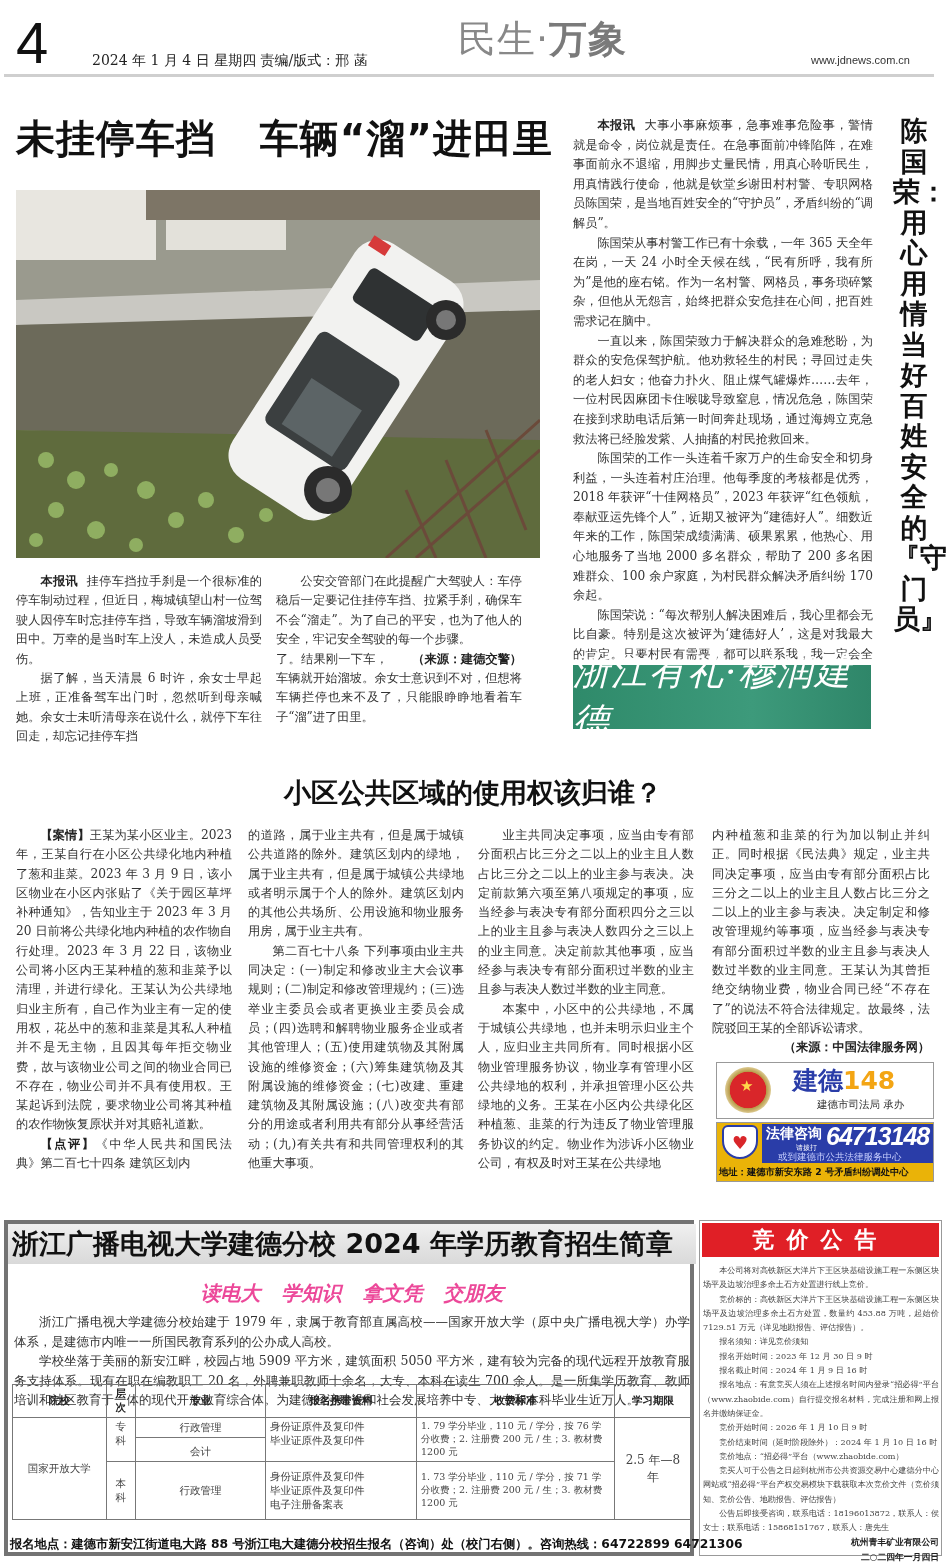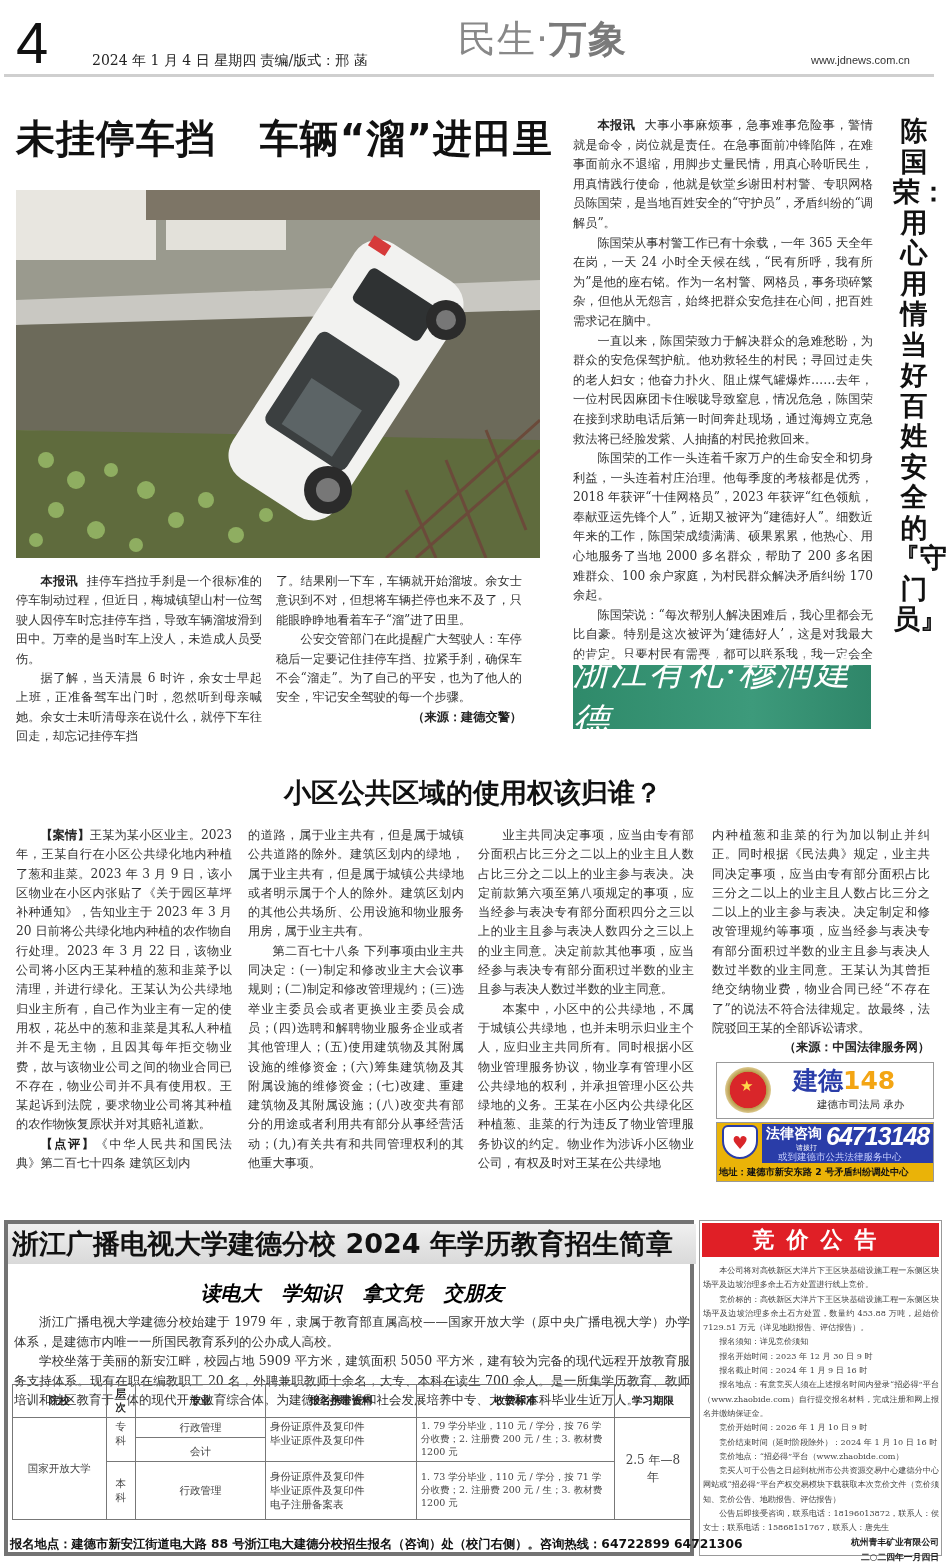--- a/index.html
+++ b/index.html
@@ -37,21 +37,21 @@
   .adlaw-icon::after { content: "\2665"; position: absolute; left: 8px; top: 5px; color: #d9262a; font-size: 18px; }
   .adlaw-band { position: absolute; left: 45px; top: 1px; width: 171px; height: 39px; background: #2a3da8; color: #fff; }
   .adlaw-label { position: absolute; left: 4px; top: 1px; font-family: "DejaVu Sans", sans-serif; font-weight: bold; font-size: 14px; white-space: nowrap; }
   .adlaw-dial { position: absolute; left: 34px; top: 19px; font-size: 7px; white-space: nowrap; }
   .adlaw-phone { position: absolute; left: 64px; top: -2px; font-family: "Liberation Sans", sans-serif; font-style: italic; font-weight: bold; font-size: 25px; white-space: nowrap; letter-spacing: -1px; }
   .adlaw-alt { position: absolute; left: 16px; top: 27px; font-size: 9.5px; color: #c8d0ff; white-space: nowrap; }
   .adlaw-addr { position: absolute; left: 2px; top: 43px; font-family: "DejaVu Sans", sans-serif; font-weight: bold; font-size: 9.3px; color: #111; white-space: nowrap; }
   
   .edu { left: 4px; top: 1220px; width: 690px; height: 336px; border: 4px solid #737373; }
   .edu-title { position: absolute; left: 0; top: 0; width: 688px; height: 40px; background: linear-gradient(#f0f0f0,#d9d9d9); font-family: "DejaVu Sans", sans-serif; font-weight: 900; font-size: 27px; color: #111; padding-left: 4px; line-height: 40px; white-space: nowrap; }
-  .edu-slogan { position: absolute; left: 0; top: 56px; width: 688px; text-align: center; font-family: "DejaVu Sans", sans-serif; font-weight: bold; font-style: italic; font-size: 20px; color: #000000; word-spacing: 14px; }
+  .edu-slogan { position: absolute; left: 0; top: 56px; width: 688px; text-align: center; font-family: "DejaVu Sans", sans-serif; font-weight: bold; font-style: italic; font-size: 20px; color: #ec4899; word-spacing: 14px; }
   .edu-intro { position: absolute; left: 6px; top: 88px; width: 676px; font-size: 12.5px; line-height: 19.5px; color: #333; text-align: justify; }
   .edu-intro p { text-indent: 2em; }
   table.edu-table { position: absolute; left: 4px; top: 160px; width: 680px; border-collapse: collapse; font-size: 10.5px; color: #444; }
   .edu-table th, .edu-table td { border: 1px solid #777; padding: 2px 4px; vertical-align: middle; }
   .edu-table th { font-family: "DejaVu Sans", sans-serif; font-weight: bold; font-size: 10.5px; height: 18px; color: #222; }
   .edu-table td.c { text-align: center; }
   .edu-addr { position: absolute; left: 2px; top: 312px; font-family: "DejaVu Sans", sans-serif; font-weight: bold; font-size: 12.3px; color: #111; white-space: nowrap; }
   
   .notice { left: 699px; top: 1220px; width: 243px; height: 336px; border: 1px solid #999; padding-left: 40px; }
   .notice-head { position: absolute; left: 2px; top: 2px; width: 237px; height: 34px; background: #e01f26; color: #fff; font-family: "DejaVu Sans", sans-serif; font-weight: 900; font-size: 22px; text-align: center; line-height: 34px; letter-spacing: 12px; }
@@ -111,22 +111,22 @@
         <line x1="470" y1="240" x2="510" y2="340"></line>
     </g>
   </svg>
 </div>
 
 <div class="col body-text" style="left:16px; top:572px; width:246px;">
   <p><span class="lead">本报讯</span>&nbsp;&nbsp;<span>挂停车挡拉手刹是一个很标准的停车制动过程，但近日，梅城镇望山村一位驾驶人因停车时忘挂停车挡，导致车辆溜坡滑到田中。万幸的是当时车上没人，未造成人员受伤。</span></p>
   <p>据了解，当天清晨 6 时许，余女士早起上班，正准备驾车出门时，忽然听到母亲喊她。余女士未听清母亲在说什么，就停下车往回走，却忘记挂停车挡</p>
 </div>
 <div class="col body-text" style="left:276px; top:572px; width:246px;">
+  <p><span>公安交管部门在此提醒广大驾驶人：车停稳后一定要记住挂停车挡、拉紧手刹，确保车不会“溜走”。为了自己的平安，也为了他人的安全，牢记安全驾驶的每一个步骤。</span><span class="credit">（来源：建德交警）</span></p>
   <p style="text-indent:0">了。结果刚一下车，车辆就开始溜坡。余女士意识到不对，但想将车辆拦停也来不及了，只能眼睁睁地看着车子“溜”进了田里。</p>
-  <p><span>公安交管部门在此提醒广大驾驶人：车停稳后一定要记住挂停车挡、拉紧手刹，确保车不会“溜走”。为了自己的平安，也为了他人的安全，牢记安全驾驶的每一个步骤。</span><span class="credit">（来源：建德交警）</span></p>
 </div>
 
 <div class="col body-text" style="left:573px; top:116px; width:300px; line-height:19.6px;">
   <p><span class="lead">本报讯</span>&nbsp;&nbsp;<span>大事小事麻烦事，急事难事危险事，警情就是命令，岗位就是责任。在急事面前冲锋陷阵，在难事面前永不退缩，用脚步丈量民情，用真心聆听民生，用真情践行使命，他就是钦堂乡谢田村村警、专职网格员陈国荣，是当地百姓安全的“守护员”，矛盾纠纷的“调解员”。</span></p>
   <p>陈国荣从事村警工作已有十余载，一年 365 天全年在岗，一天 24 小时全天候在线，“民有所呼，我有所为”是他的座右铭。作为一名村警、网格员，事务琐碎繁杂，但他从无怨言，始终把群众安危挂在心间，把百姓需求记在脑中。</p>
   <p>一直以来，陈国荣致力于解决群众的急难愁盼，为群众的安危保驾护航。他劝救轻生的村民；寻回过走失的老人妇女；他奋力扑火、阻止煤气罐爆炸……去年，一位村民因麻团卡住喉咙导致窒息，情况危急，陈国荣在接到求助电话后第一时间奔赴现场，通过海姆立克急救法将已经脸发紫、人抽搐的村民抢救回来。</p>
   <p>陈国荣的工作一头连着千家万户的生命安全和切身利益，一头连着村庄治理。他每季度的考核都是优秀，2018 年获评“十佳网格员”，2023 年获评“红色领航，奉献亚运先锋个人”，近期又被评为“建德好人”。细数近年来的工作，陈国荣成绩满满、硕果累累，他热心、用心地服务了当地 2000 多名群众，帮助了 200 多名困难群众、100 余户家庭，为村民群众解决矛盾纠纷 170 余起。</p>
   <p>陈国荣说：“每次帮别人解决困难后，我心里都会无比自豪。特别是这次被评为‘建德好人’，这是对我最大的肯定。只要村民有需要，都可以联系我，我一定会全力以赴帮助大家的。”</p>
   <p style="text-align:right"><span class="credit" style="float:none">（记者   吴舜文）</span></p>
 </div>

